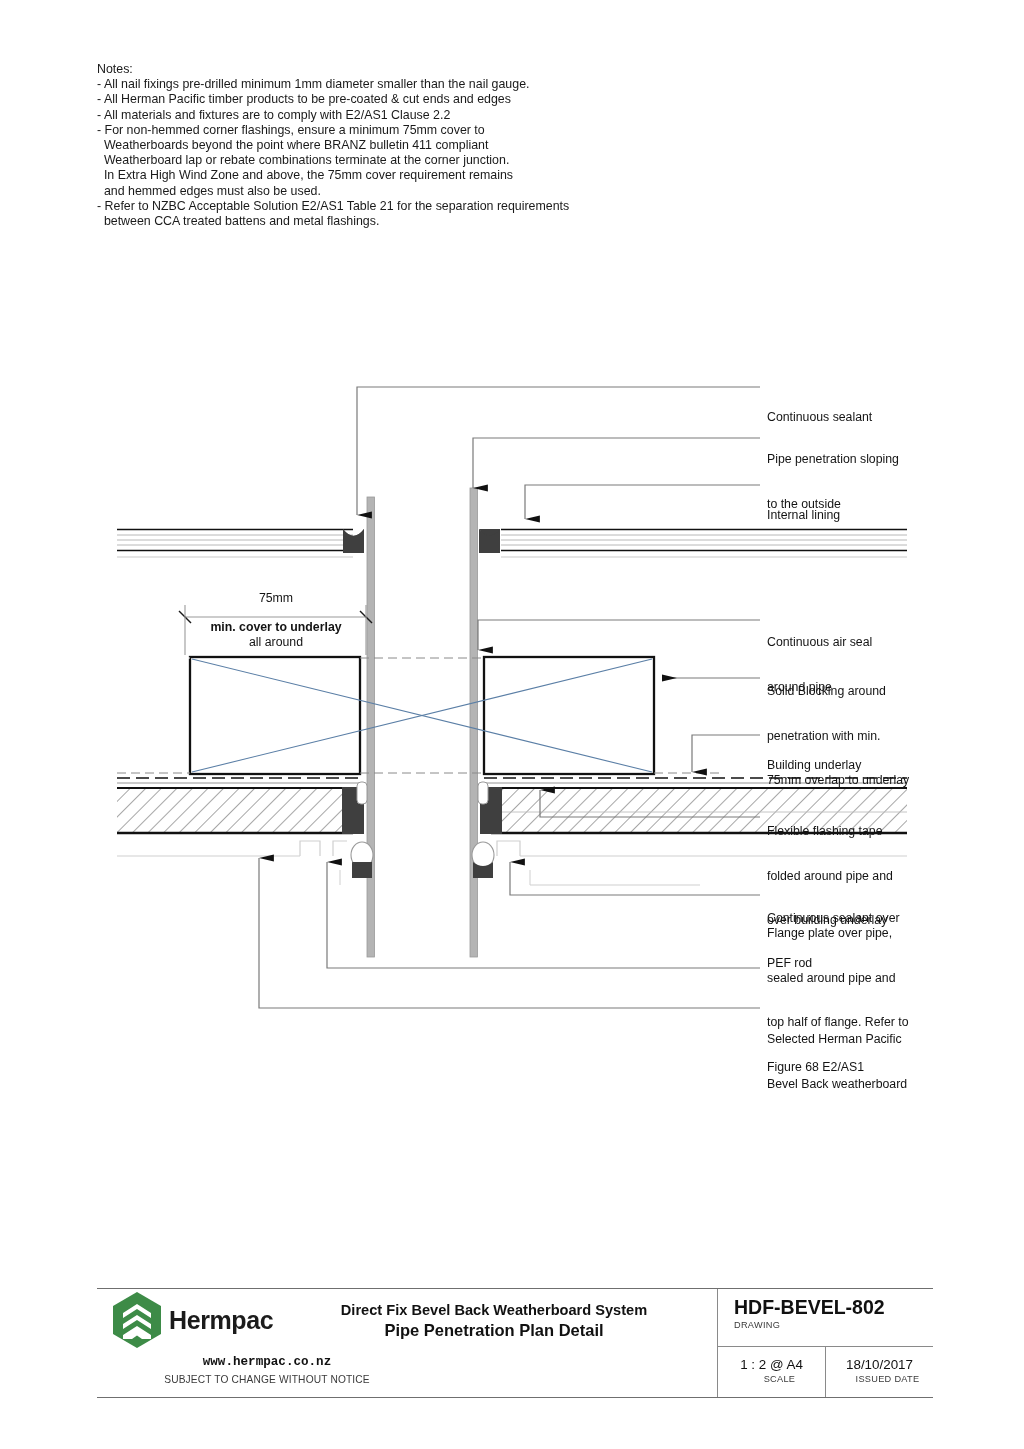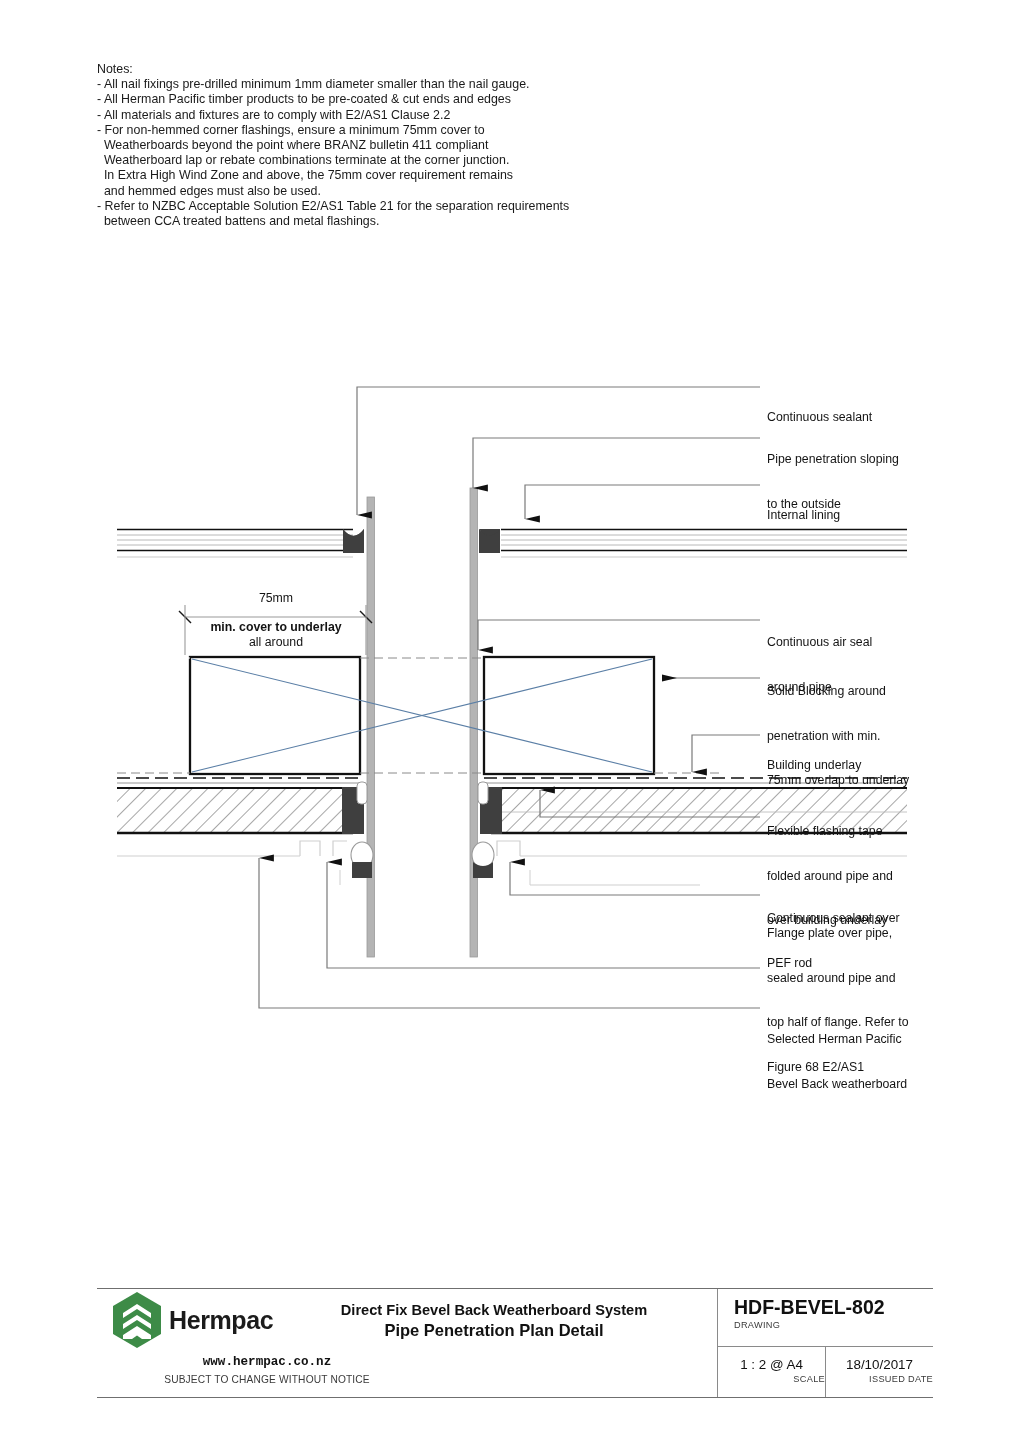--- a/index.html
+++ b/index.html
@@ -178,21 +178,21 @@
   .tb-bval {
     font-size: 13.4px;
     color: #111111;
     line-height: 17px;
     white-space: pre;
   }
   .tb-bcap {
     font-size: 9.2px;
     color: #3a3a3a;
     letter-spacing: 0.3px;
-    text-align: right;
+    text-align: center;
     padding-left: 16px;
     margin-top: 1px;
   }
 </style>
 </head>
 <body>
 
 <div id="notes-block">
   <div class="notes-title">Notes:</div>
   <div class="note-line">- All nail fixings pre-drilled minimum 1mm diameter smaller than the nail gauge.</div>

